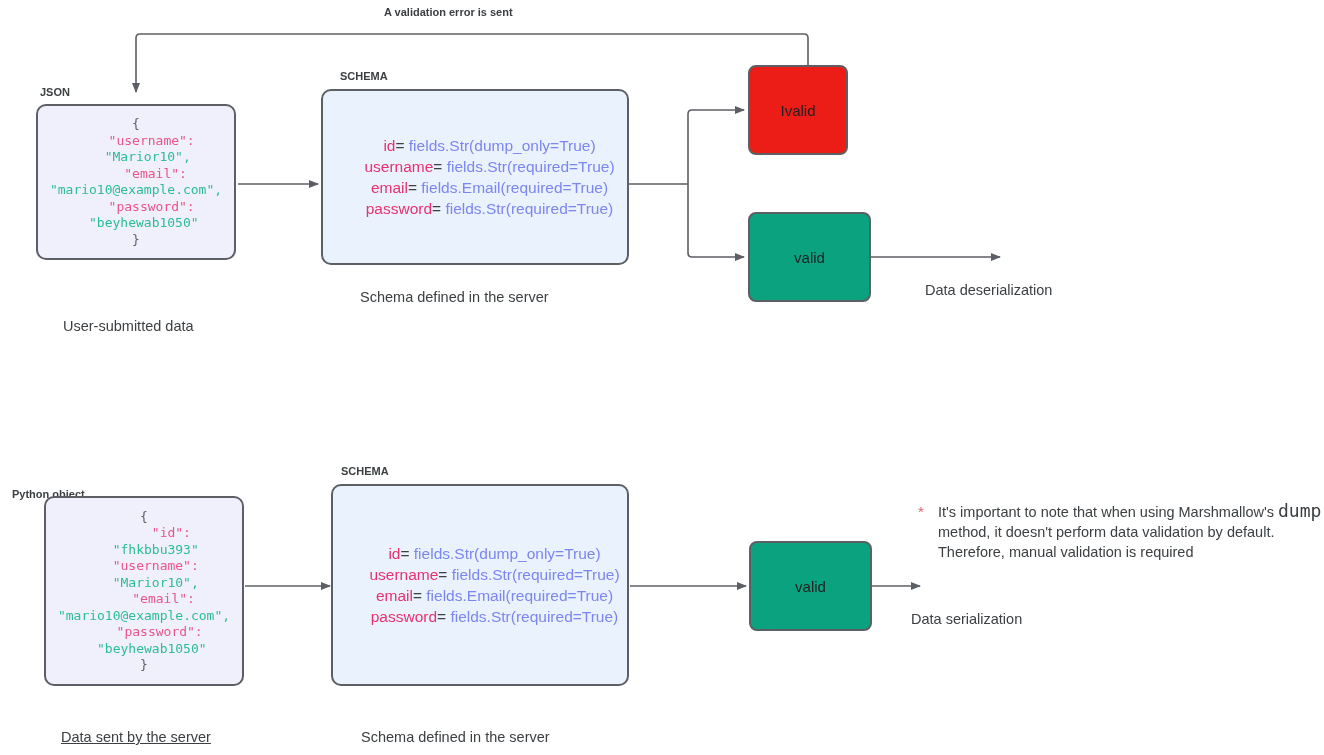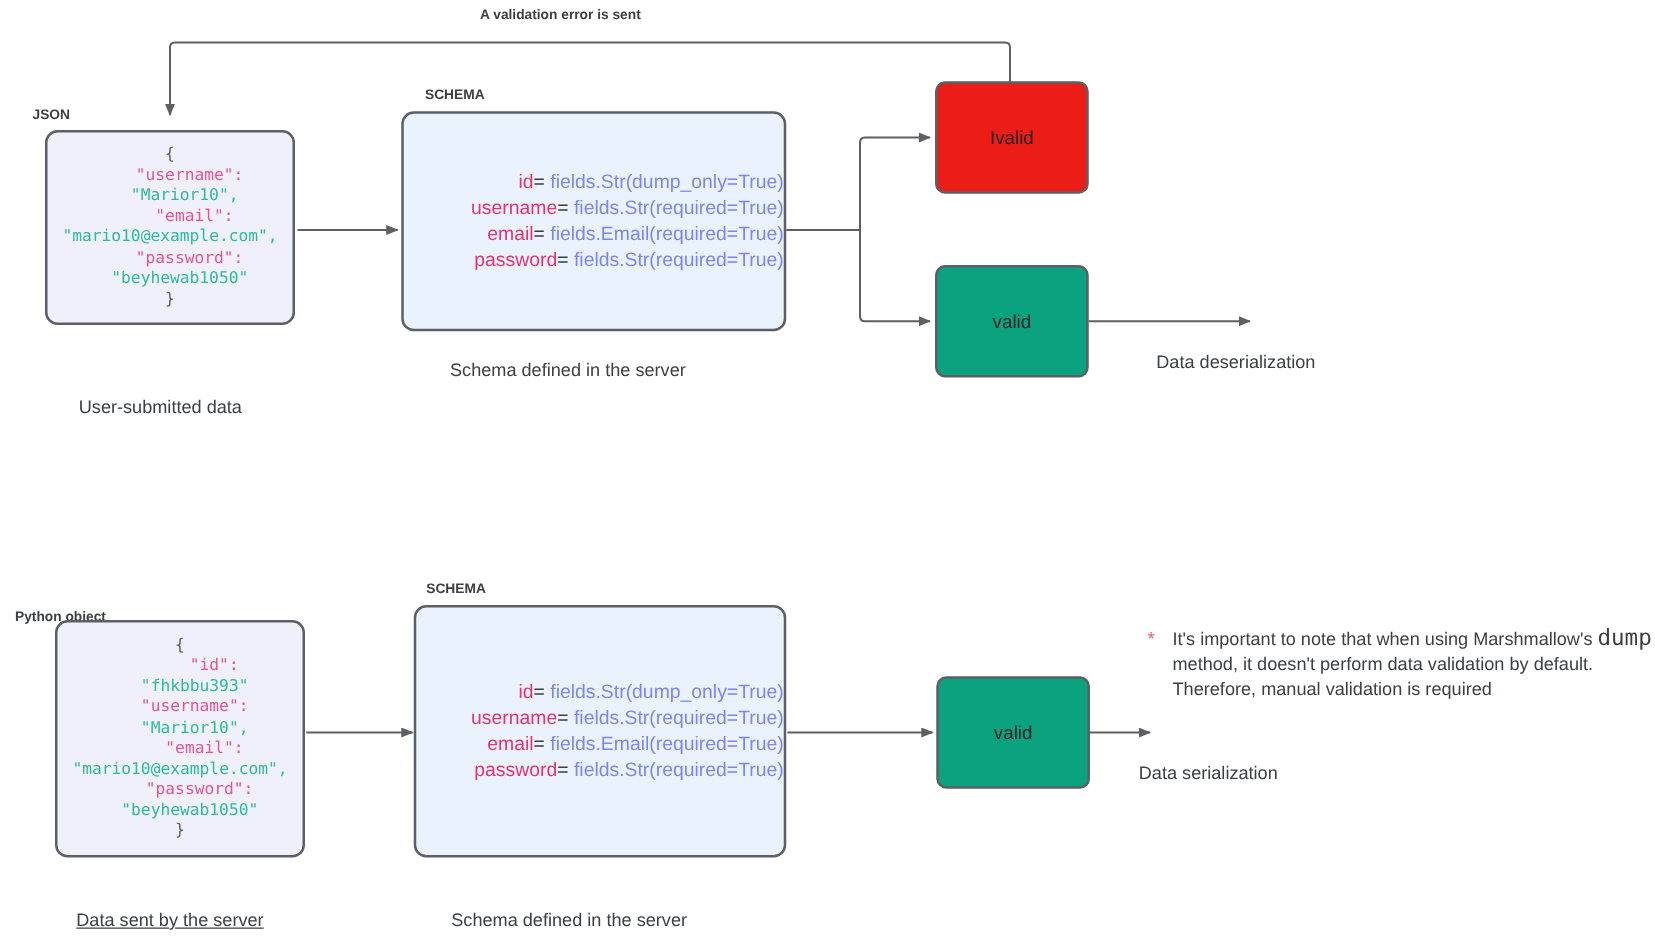--- a/index.html
+++ b/index.html
@@ -55,21 +55,21 @@
     letter-spacing: 0px;
   }
   .k { color: #e8548b; }
   .v { color: #2bbd96; }
   .p { color: #5c5f63; }
 
   .code-schema {
     font-family: "Liberation Sans", sans-serif;
     font-size: 15.5px;
     line-height: 21px;
-    text-align: right;
+    text-align: center;
     white-space: pre;
     padding-left: 29px;
     width: 100%;
   }
   .sk { color: #e8316f; }
   .sv { color: #7b86f2; }
   .seq { color: #3c4043; }
 
   
   .statusbox {
@@ -139,33 +139,33 @@
     <path d="M871,257 L1000,257" fill="none" stroke="#5c5f63" stroke-width="1.6" marker-end="url(#arrowhead)"></path>
 
     <path d="M245,586 L330,586" fill="none" stroke="#5c5f63" stroke-width="1.6" marker-end="url(#arrowhead)"></path>
     <path d="M630,586 L746,586" fill="none" stroke="#5c5f63" stroke-width="1.6" marker-end="url(#arrowhead)"></path>
     <path d="M872,586 L920,586" fill="none" stroke="#5c5f63" stroke-width="1.6" marker-end="url(#arrowhead)"></path>
   </svg>
 
   <div class="label title" style="left:384px; top:6px;">A validation error is sent</div>
 
 
-  <div class="label title" style="left:26px; top:86px;">JSON</div>
+  <div class="label title" style="left:40px; top:86px;">JSON</div>
   <div class="databox json" style="left:36px; top:104px; width:200px; height:156px;">
     <div class="code-mono" id="json-code"><div><span class="p">{</span></div><div><span class="k">    "username":</span></div><div><span class="v">   "Marior10",</span></div><div><span class="k">     "email":</span></div><div><span class="v">"mario10@example.com",</span></div><div><span class="k">    "password":</span></div><div><span class="v">  "beyhewab1050"</span></div><div><span class="p">}</span></div></div>
   </div>
   <div class="label" style="left:63px; top:281px;margin-top:36px;">User-submitted data</div>
 
   <div class="label title" style="left:340px; top:70px;">SCHEMA</div>
   <div class="databox schema" style="left:321px; top:89px; width:308px; height:176px;">
     <div class="code-schema" id="top-schema-code"><div><span class="sk">id</span><span class="seq">= </span><span class="sv">fields.Str(dump_only=True)</span></div><div><span class="sk">username</span><span class="seq">= </span><span class="sv">fields.Str(required=True)</span></div><div><span class="sk">email</span><span class="seq">= </span><span class="sv">fields.Email(required=True)</span></div><div><span class="sk">password</span><span class="seq">= </span><span class="sv">fields.Str(required=True)</span></div></div>
   </div>
   <div class="label" style="left:360px; top:288px;">Schema defined in the server</div>
 
-  <div class="statusbox" style="left:748px; top:65px; width:123px; height:90px; background:#ec1c16;">
+  <div class="statusbox" style="left:748px; top:65px; width:100px; height:90px; background:#ec1c16;">
     <span>Ivalid</span>
   </div>
 
   <div class="statusbox" style="left:748px; top:212px; width:123px; height:90px; background:#0ba37f;">
     <span>valid</span>
   </div>
 
   <div class="label" style="left:925px; top:281px;">Data deserialization</div>
 
   <div class="label title" style="left:12px; top:488px;">Python object</div>

